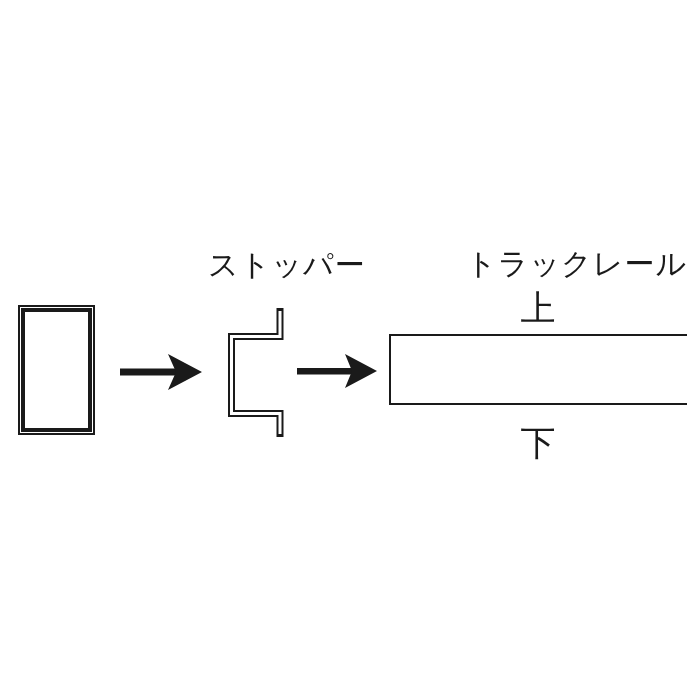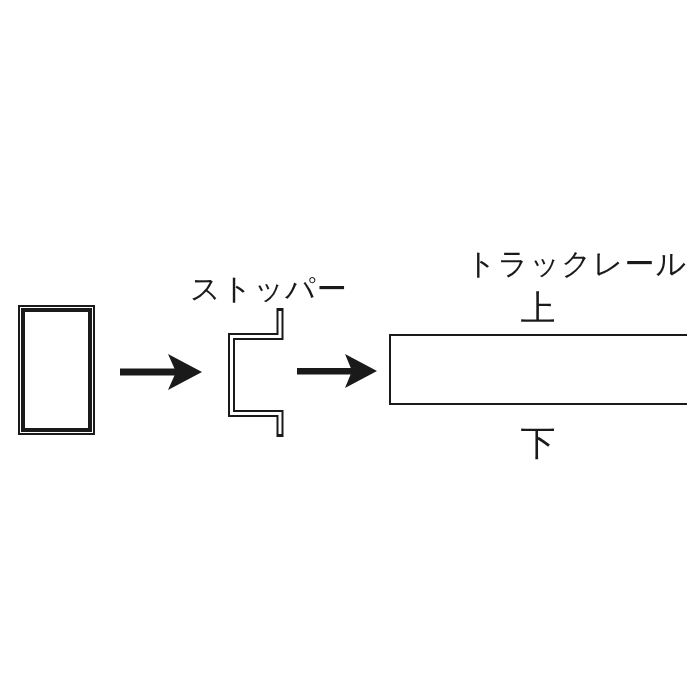--- a/index.html
+++ b/index.html
@@ -21,21 +21,21 @@
     line-height: 1;
     font-weight: 500;
     color: #1a1a1a;
     white-space: nowrap;
     letter-spacing: 1px;
   }
   .label-part { font-size: 30px; }
   .label-dir  { font-size: 35px; text-align: center; width: 58px; letter-spacing: 0; }
 
   .label-ukekanagu  { left: 12px;  top: 247px; font-size: 31px; }
-  .label-stopper    { left: 190px; top: 250px; margin-top: 24px; }
+  .label-stopper    { left: 208px; top: 250px; }
   .label-trackrail  { left: 466px; top: 249px; }
   .label-top        { left: 509px; top: 290px; }
   .label-bottom     { left: 509px; top: 425px; }
 
   
   .bracket-outer {
     position: absolute;
     left: 18px; top: 305px;
     width: 77px; height: 130px;
     box-sizing: border-box;

